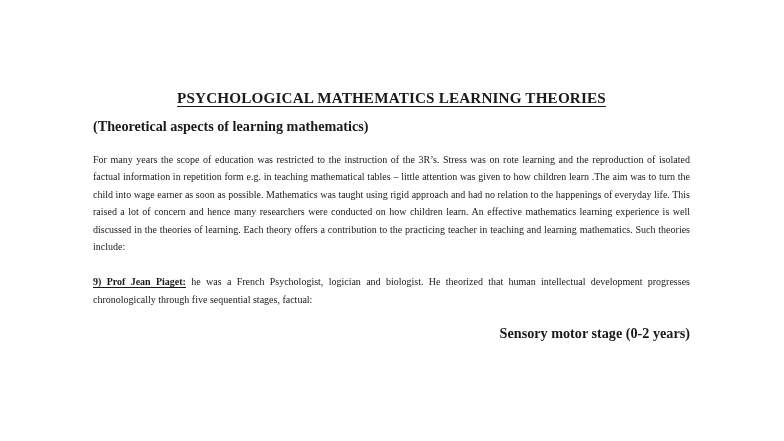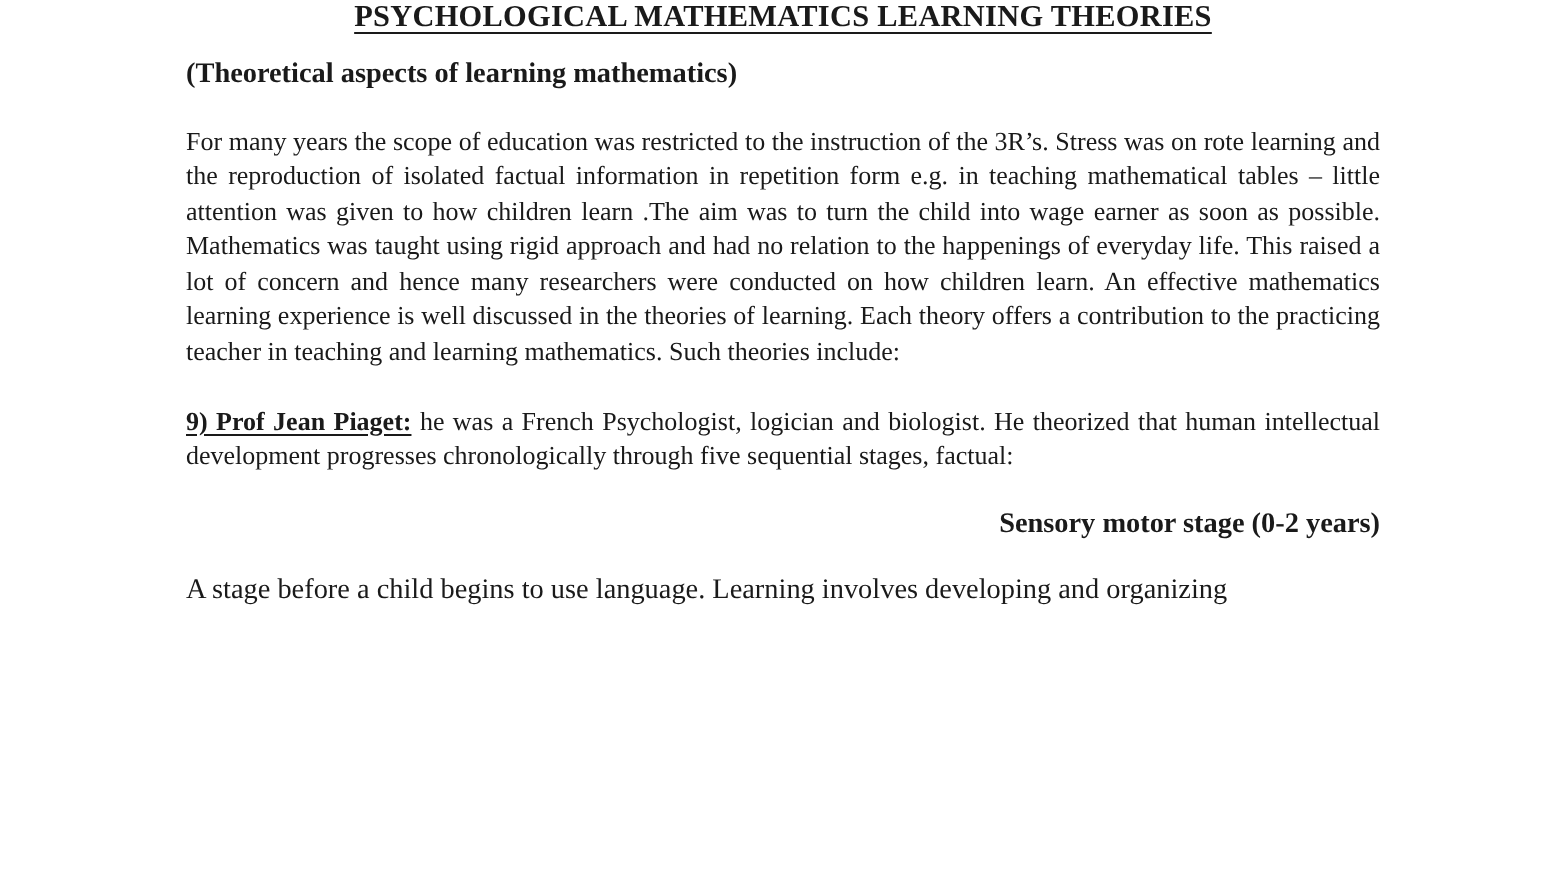--- a/index.html
+++ b/index.html
@@ -29,32 +29,33 @@
     width: 597px;
   }
   .doc-title {
     text-align: center;
     font-weight: bold;
     font-size: 15.2px;
     letter-spacing: 0.15px;
     text-decoration: underline;
     text-underline-offset: 2.5px;
     margin: 0;
+    padding-top: 89px;
     line-height: 1.15;
     white-space: nowrap;
   }
   .subtitle {
     font-weight: bold;
     font-size: 14.2px;
     margin: 0;
     padding-top: 12px;
     line-height: 1.2;
   }
   .body-para {
-    font-size: 13px;
+    font-size: 10px;
     text-align: justify;
     text-justify: inter-word;
     margin: 0;
     line-height: 17.6px;
     padding-top: 15px;
   }
   .body-para.tight {
     padding-top: 17px;
   }
   .lead-in {
@@ -88,16 +89,15 @@
     <h1 class="doc-title">PSYCHOLOGICAL MATHEMATICS LEARNING THEORIES</h1>
 
     <p class="subtitle">(Theoretical aspects of learning mathematics)</p>
 
     <p class="body-para">For many years the scope of education was restricted to the instruction of the 3R’s. Stress was on rote learning and the reproduction of isolated factual information in repetition form e.g. in teaching mathematical tables – little attention was given to how children learn .The aim was to turn the child into wage earner as soon as possible. Mathematics was taught using rigid approach and had no relation to the happenings of everyday life. This raised a lot of concern and hence many researchers were conducted on how children learn. An effective mathematics learning experience is well discussed in the theories of learning. Each theory offers a contribution to the practicing teacher in teaching and learning mathematics. Such theories include:</p>
 
     <p class="body-para tight"><span class="lead-in">9) Prof Jean Piaget:</span><span> he was a French Psychologist, logician and biologist. He theorized that human intellectual development progresses chronologically through five sequential stages, factual:</span></p>
 
     <p class="stage-heading">Sensory motor stage (0-2 years)</p>
 
-    <p class="clipped-para">A stage before a child begins to use language. Learning involves developing and organizing</p>
 
   </div>
 </div>
 
 </body></html>

